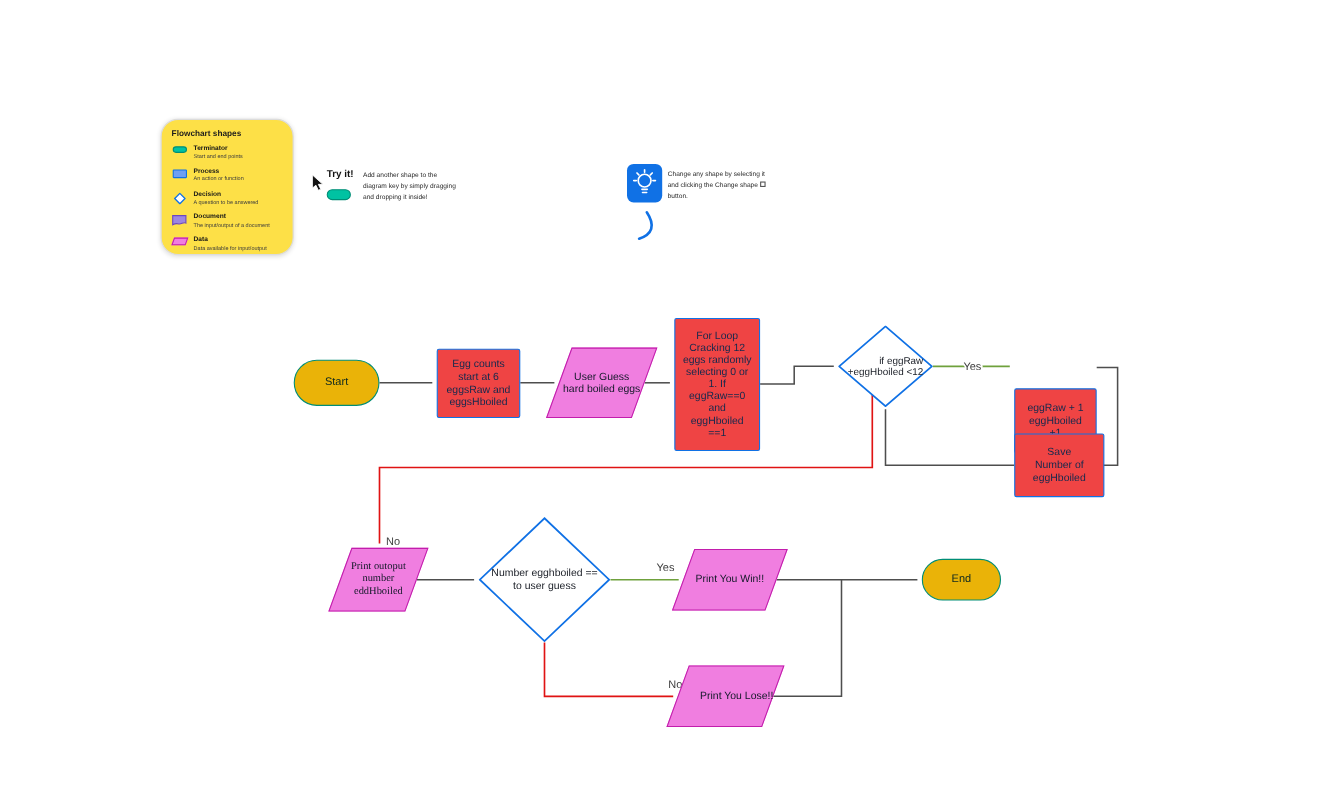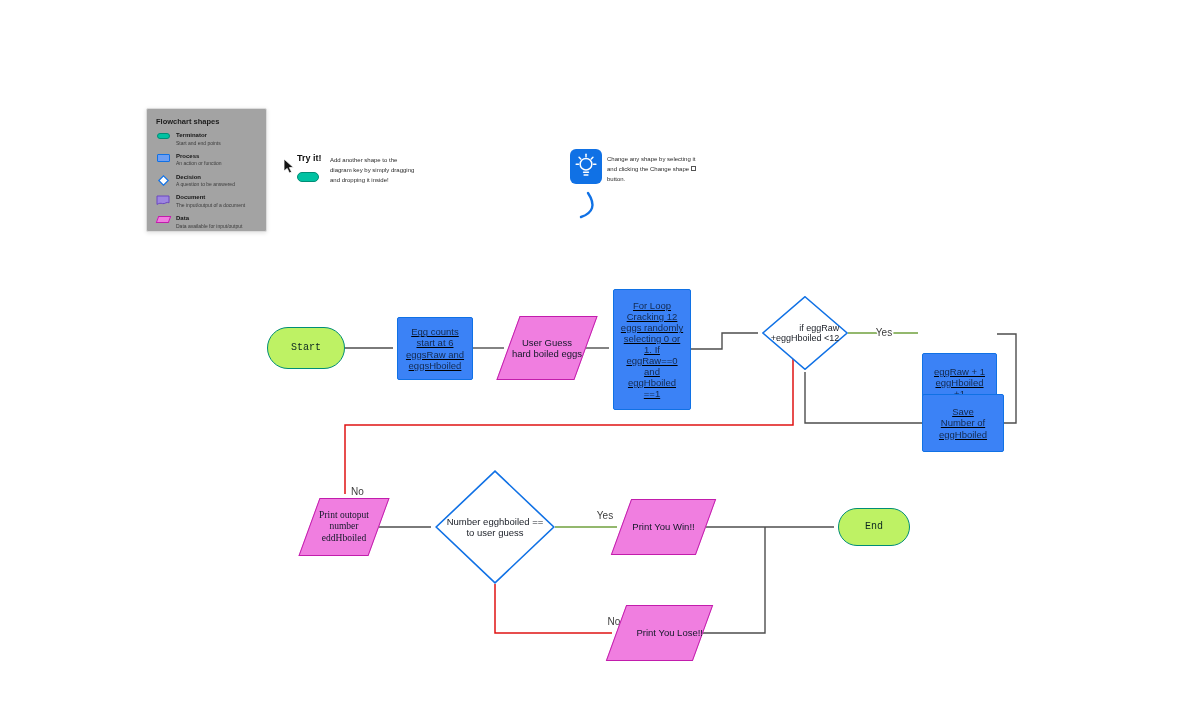--- a/index.html
+++ b/index.html
@@ -18,33 +18,33 @@
   #edges .e-red   { stroke:#e01313; stroke-width:1.5; }
   #edges .e-blue  { stroke:#1071e5; stroke-width:2.4; stroke-linecap:round; }
   #edges text {
     font-family:"Liberation Sans", sans-serif; font-size:10px; fill:#3d3d3d;
     paint-order:stroke; stroke:#ffffff; stroke-width:3px;
   }
 
   
   .node { position:absolute; z-index:2; display:flex; align-items:center; justify-content:center; text-align:center; }
   .node-label { white-space:pre-line; font-size:9.5px; line-height:1.16; color:#111827; position:relative; z-index:1; }
-  .rect { background:#3b82f6; border:1.6px solid #1071e5; border-radius:2px;text-decoration:underline; }
+  .rect { background:#ef4444; border:1.6px solid #1071e5; border-radius:2px; }
   .rect .node-label { color:#13294e; }
-  .stadium { background:#bef264; border:1.6px solid #008d76; border-radius:999px;font-family:Liberation Mono, monospace; }
+  .stadium { background:#eab308; border:1.6px solid #008d76; border-radius:999px; }
   .stadium .node-label { font-size:10px; color:#0b2620; }
   .para-bg { position:absolute; inset:0; background:#f07ee0; border:1.6px solid #c21dac; transform:skewX(-20deg); }
   .diamond svg.dshape { position:absolute; inset:0; width:100%; height:100%; }
   .diamond polygon { fill:#ffffff; stroke:#1071e5; stroke-width:1.6; vector-effect:non-scaling-stroke; }
   .diamond .node-label { color:#20242c; }
 
   
   .legend {
     left:146px; top:108px; width:121px; height:124px; z-index:3;
-    background:#a3a3a3; border:1px solid #dcdcdc; border-radius:2px;
+    background:#fde047; border:1px solid #dcdcdc; border-radius:16px;
     box-shadow:0 1px 4px rgba(0,0,0,.12); padding:8px 9px 6px 9px;
   }
   .legend-title { font-size:7.5px; font-weight:700; color:#1c1c1c; margin-bottom:6px; }
   .legend-item { display:flex; align-items:flex-start; gap:6px; margin-bottom:6.5px; }
   .legend-icon { width:14px; flex:0 0 14px; display:flex; justify-content:center; margin-top:1px; }
   .li-name { font-size:6px; font-weight:700; color:#161616; line-height:1.25; }
   .li-desc { font-size:5px; color:#3c3c3c; line-height:1.35; }
   .ic-term { width:13px; height:6px; border-radius:3px; background:#00c2a2; border:1px solid #008d76; }
   .ic-proc { width:13px; height:8px; border-radius:1px; background:#6e9ff3; border:1px solid #1071e5; }
   .ic-data { width:13px; height:7px; background:#f07ee0; border:1px solid #c21dac; transform:skewX(-20deg); }

